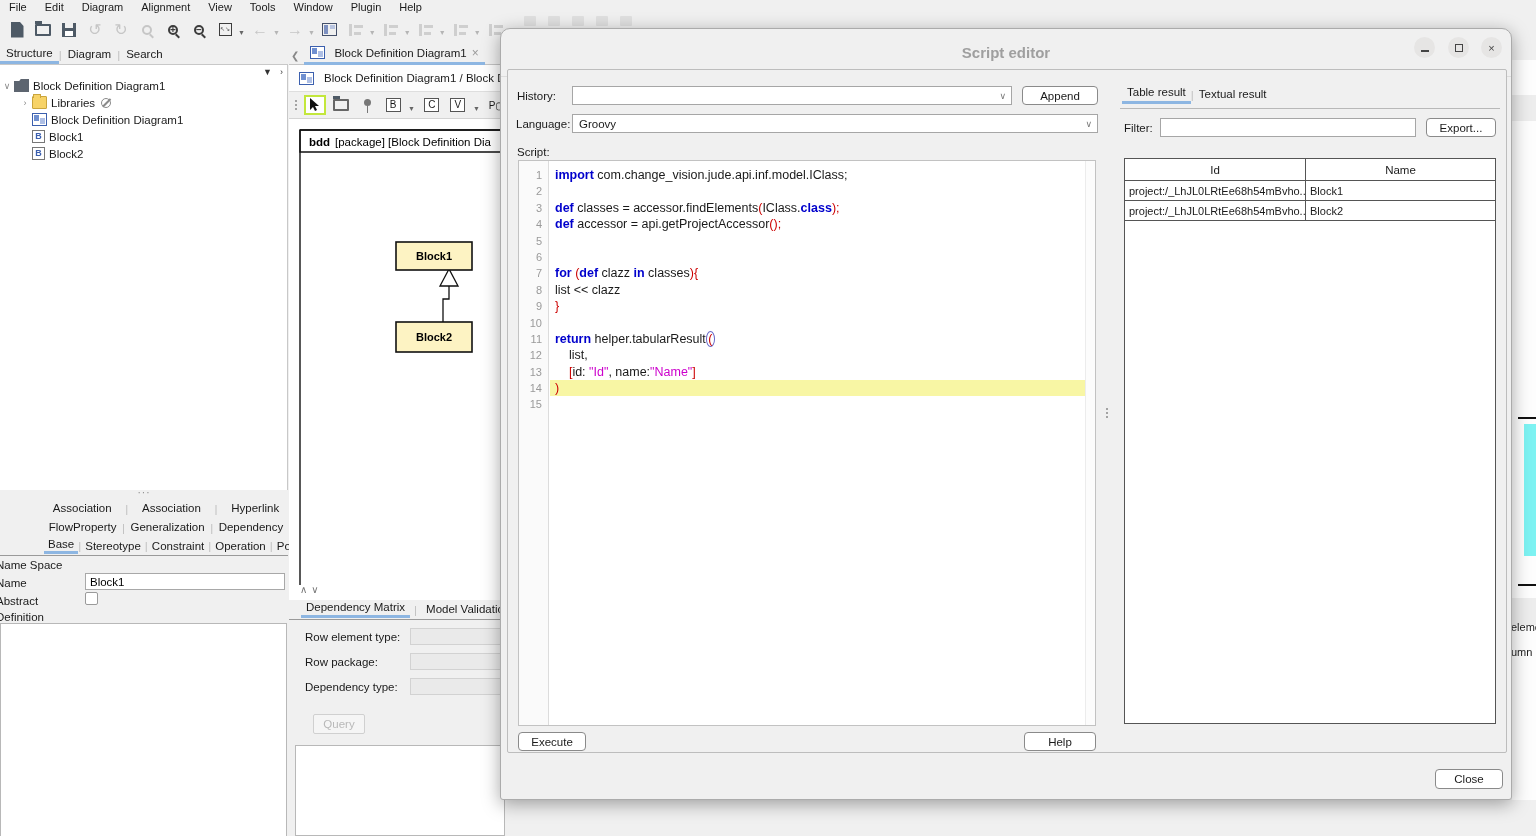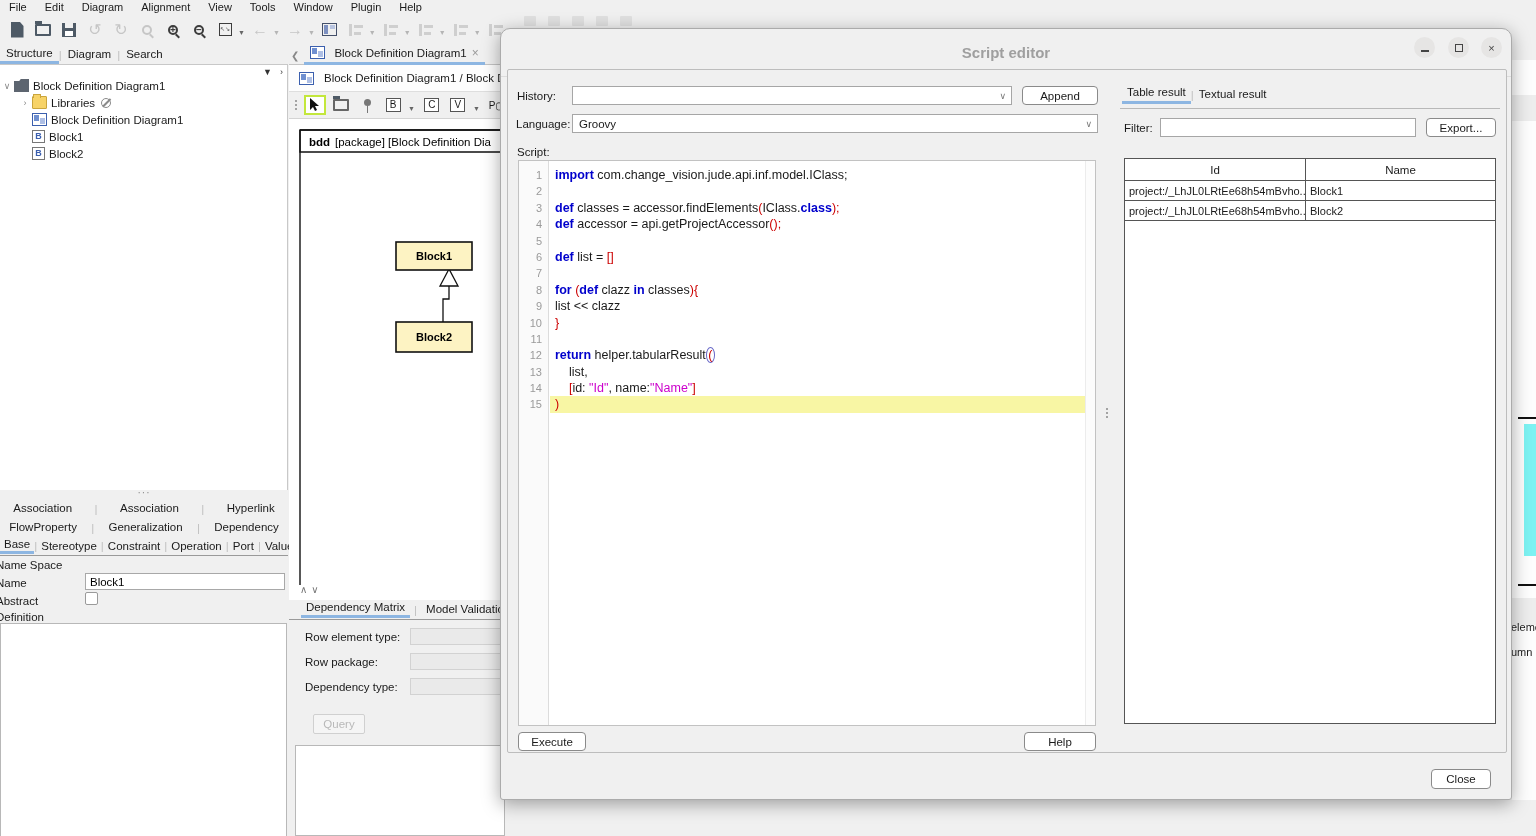--- a/index.html
+++ b/index.html
@@ -49,21 +49,21 @@
   .ico-folder { background:#f7d368; border:1px solid #caa53d; border-radius:1px; position:relative; }
   .ico-folder::before { content:""; position:absolute; left:0; top:-3px; width:6px; height:3px; background:#f7d368; border:1px solid #caa53d; border-bottom:none; }
   .ico-diagram { border:1px solid #3b5fae; background:#fff; }
   .ico-diagram::before { content:""; position:absolute; left:1px; top:1px; width:5px; height:6px; background:#6f8fd0; }
   .ico-diagram::after { content:""; position:absolute; right:1px; bottom:1px; width:5px; height:6px; background:#aebfe5; }
   .ico-block { border:1px solid #777; background:#fff; width:13px; font-size:9px; color:#3b5fae; text-align:center; line-height:11px; font-weight:bold; }
   .noentry { width:10px; height:10px; border:1.5px solid #8a8a8a; border-radius:50%; margin-left:6px; position:relative; }
   .noentry::before { content:""; position:absolute; left:-1px; top:3.5px; width:11px; height:1.5px; background:#8a8a8a; transform:rotate(-45deg); }
   #h-splitter { position:absolute; left:0; top:490px; width:288px; height:9px; text-align:center; color:#8a8a8a; font-size:10px; line-height:6px; letter-spacing:1px; }
   #prop-tabs { position:absolute; left:0; top:499px; width:288px; }
-  .ptrow { display:flex; justify-content:space-around; align-items:center; height:19px; }
+  .ptrow { display:flex; justify-content:space-around; align-items:center; height:19px;padding-left:44px; }
   .ptrow3 { justify-content:flex-start; border-bottom:1px solid #9a9a9a; }
   .ptab { padding:0 4px 1px 4px; white-space:nowrap; }
   .ptab.sel { border-bottom:3px solid #8db6e2; }
   #prop-vdots { position:absolute; left:290px; top:503px; }
   .dots3v div { width:2px; height:2px; border-radius:50%; background:#8a8a8a; margin:2px 0; }
   #prop-form { position:absolute; left:0; top:556px; width:288px; }
   .prow { height:18px; display:flex; align-items:center; }
   .plabel { margin-left:-4px; white-space:nowrap; }
   #name-input { position:absolute; left:85px; top:573px; width:200px; height:17px; border:1px solid #a8a8a8; background:#fff; font:inherit; padding:0 4px; }
   #abstract-check { position:absolute; left:85px; top:592px; width:13px; height:13px; border:1px solid #9a9a9a; background:#fff; border-radius:2px; }
@@ -450,21 +450,20 @@
           <div class="gnum">13</div>
           <div class="gnum">14</div>
           <div class="gnum">15</div>
         </div>
       <div id="code-col">
           <div class="cline"><span class="tk-k">import</span><span> com.change_vision.jude.api.inf.model.IClass;</span></div>
           <div class="cline"></div>
           <div class="cline"><span class="tk-k">def</span><span> classes = accessor.findElements</span><span class="tk-r">(</span><span>IClass.</span><span class="tk-k">class</span><span class="tk-r">);</span></div>
           <div class="cline"><span class="tk-k">def</span><span> accessor = api.getProjectAccessor</span><span class="tk-r">();</span></div>
           <div class="cline"></div>
-          <div class="cline"><span class="tk-k">def</span><span> list = </span><span class="tk-r">[]</span></div>
           <div class="cline"></div>
           <div class="cline"><span class="tk-k">for</span><span> </span><span class="tk-r">(</span><span class="tk-k">def</span><span> clazz </span><span class="tk-k">in</span><span> classes</span><span class="tk-r">){</span></div>
           <div class="cline"><span>list &lt;&lt; clazz</span></div>
           <div class="cline"><span class="tk-r">}</span></div>
           <div class="cline"></div>
           <div class="cline"><span class="tk-k">return</span><span> helper.tabularResult</span><span class="tk-m">(</span></div>
           <div class="cline"><span>    list,</span></div>
           <div class="cline"><span>    </span><span class="tk-r">[</span><span>id: </span><span class="tk-s">"Id"</span><span>, name:</span><span class="tk-s">"Name"</span><span class="tk-r">]</span></div>
           <div class="cline hl"><span class="tk-r">)</span></div>
         </div>
@@ -500,15 +499,15 @@
           <div class="tc2">Block1</div>
         </div>
         <div class="trow body">
           <div class="tc1">project:/_LhJL0LRtEe68h54mBvho...</div>
           <div class="tc2">Block2</div>
         </div>
       </div>
   </div>
 
   <div id="dlg-bottombar">
-    <div class="btn" style="right:20px; top:16px; width:60px; height:20px; position:absolute;">Close</div>
+    <div class="btn" style="right:8px; top:16px; width:68px; height:20px; position:absolute;">Close</div>
   </div>
 </div>
 
 </body></html>

